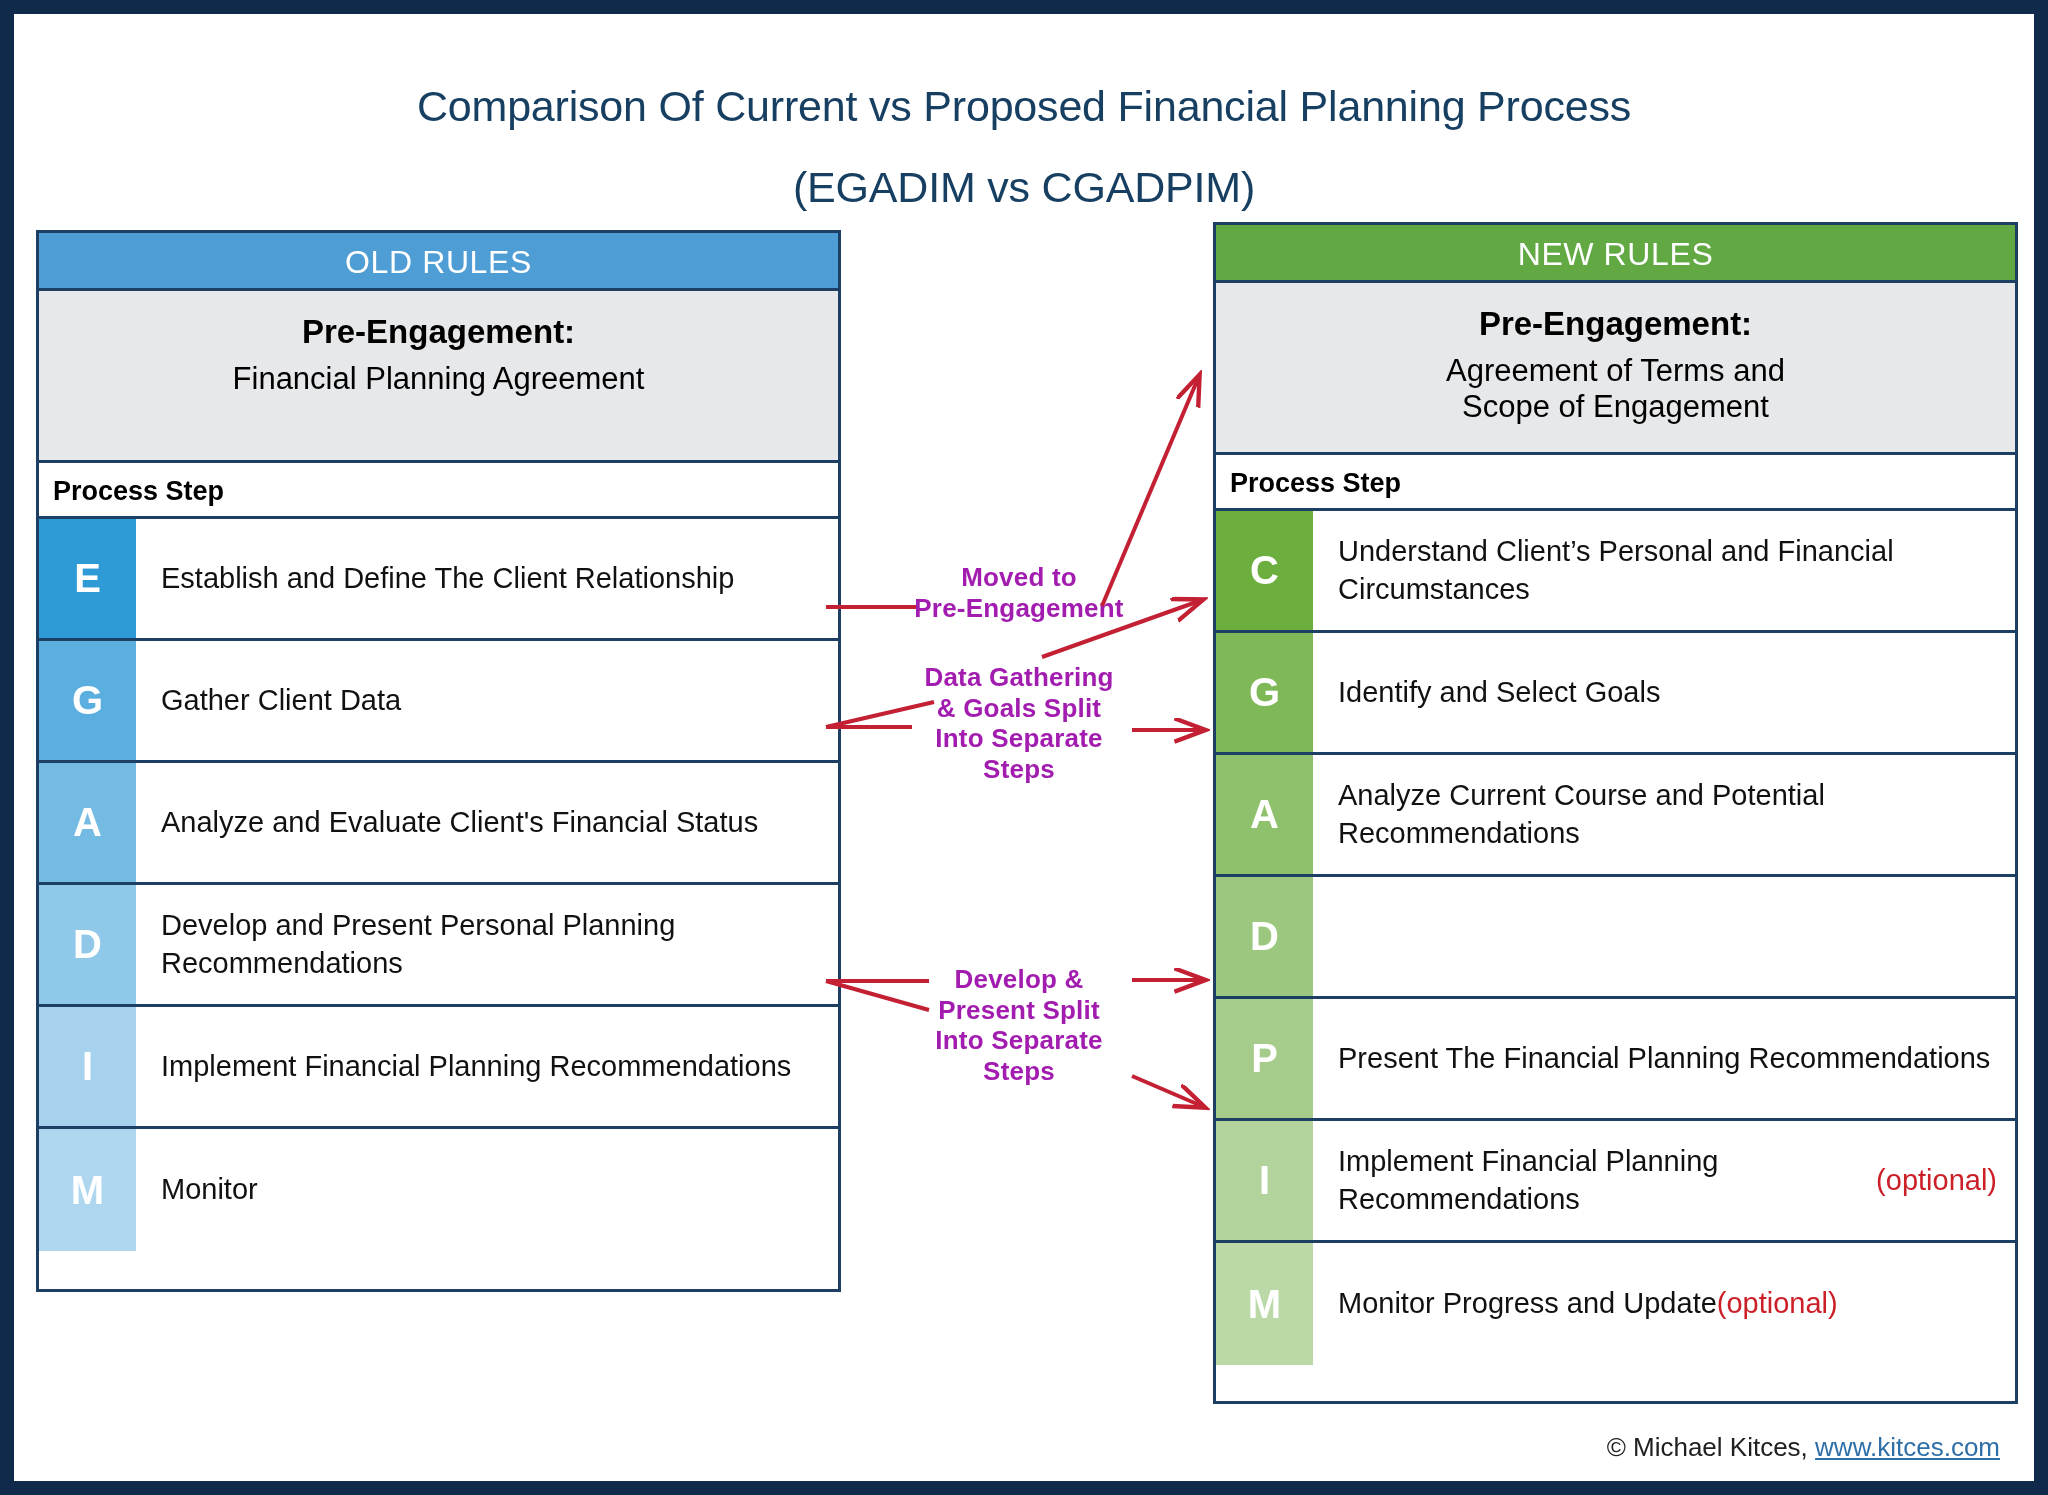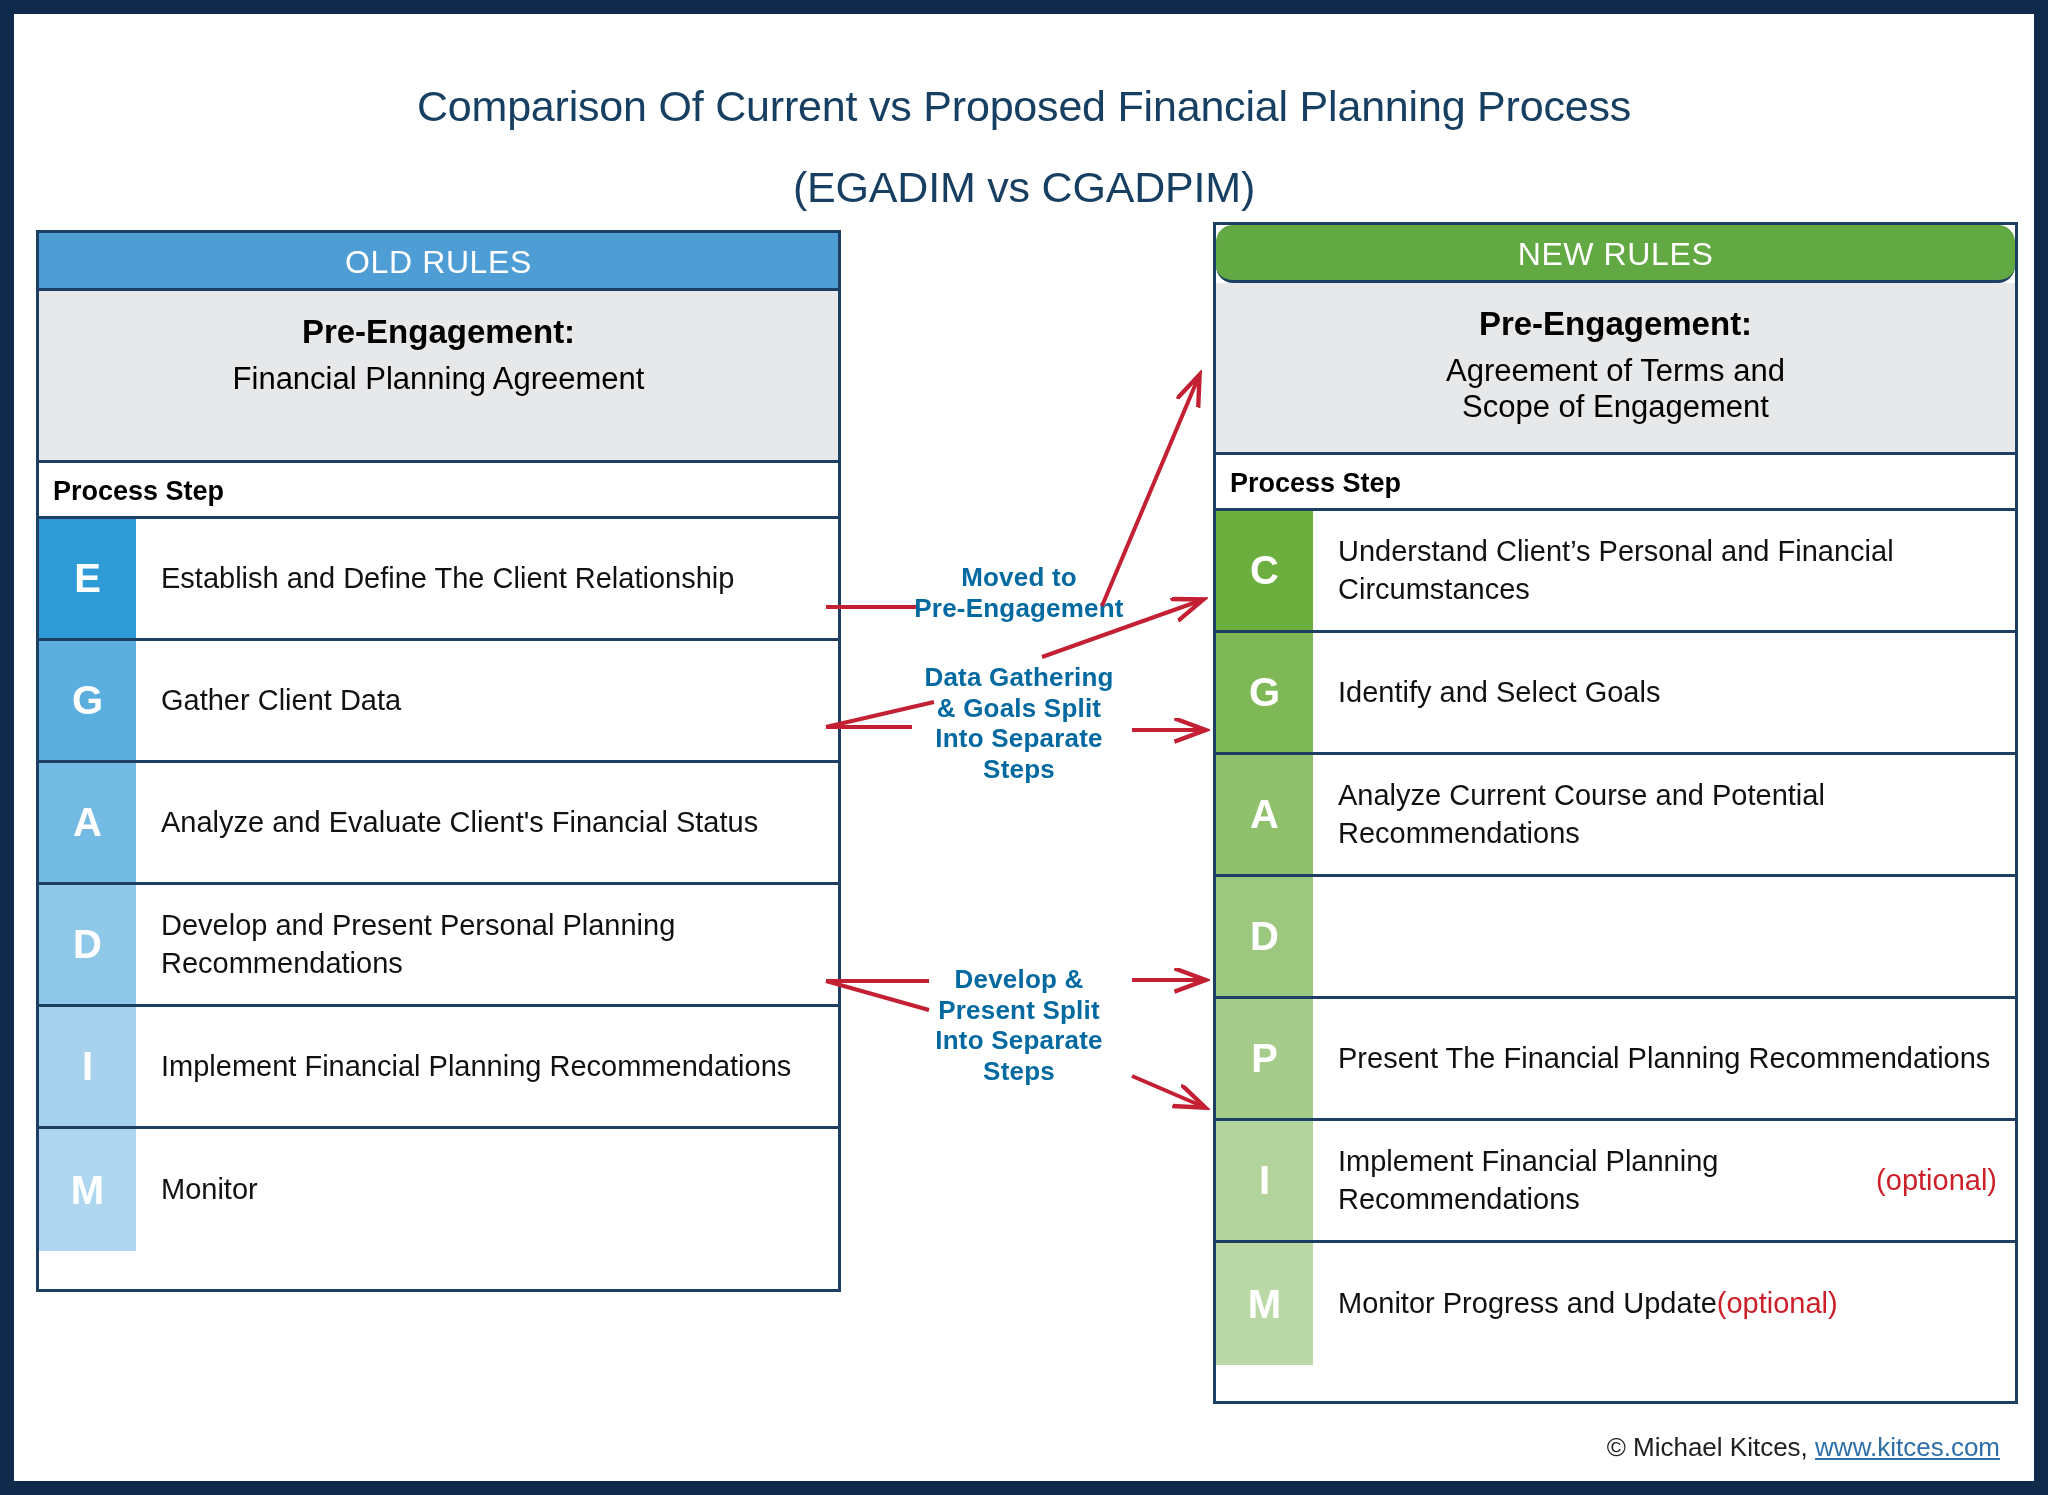--- a/index.html
+++ b/index.html
@@ -49,21 +49,21 @@
   .banner {
     height: 58px;
     line-height: 58px;
     text-align: center;
     color: #ffffff;
     font-size: 32px;
     letter-spacing: 0.6px;
     border-bottom: 3px solid #1d3f63;
   }
   .banner-old { background: #4e9dd4; }
-  .banner-new { background: #62a944; border-radius: 17px; }
+  .banner-new { background: #62a944; }
 
   .pre-engagement {
     background: #e7e8ea;
     border-bottom: 3px solid #1d3f63;
     text-align: center;
     padding: 22px 16px 26px;
   }
   .pe-left  { height: 172px; }
   .pe-right { height: 172px; }
   .pe-title {
@@ -118,21 +118,21 @@
     font-size: 29px;
     color: #111111;
     line-height: 1.30;
   }
   .optional { color: #cc2029; }
 
   
   .annot {
     position: absolute;
     text-align: center;
-    color: #0369a1;
+    color: #a21caf;
     font-weight: bold;
     font-size: 26px;
     line-height: 1.18;
     letter-spacing: 0.2px;
   }
   .annot-moved { left: 855px; top: 548px; width: 300px; }
   .annot-data  { left: 855px; top: 648px; width: 300px; }
   .annot-dev   { left: 860px; top: 950px; width: 290px; }
 
   .arrows {

